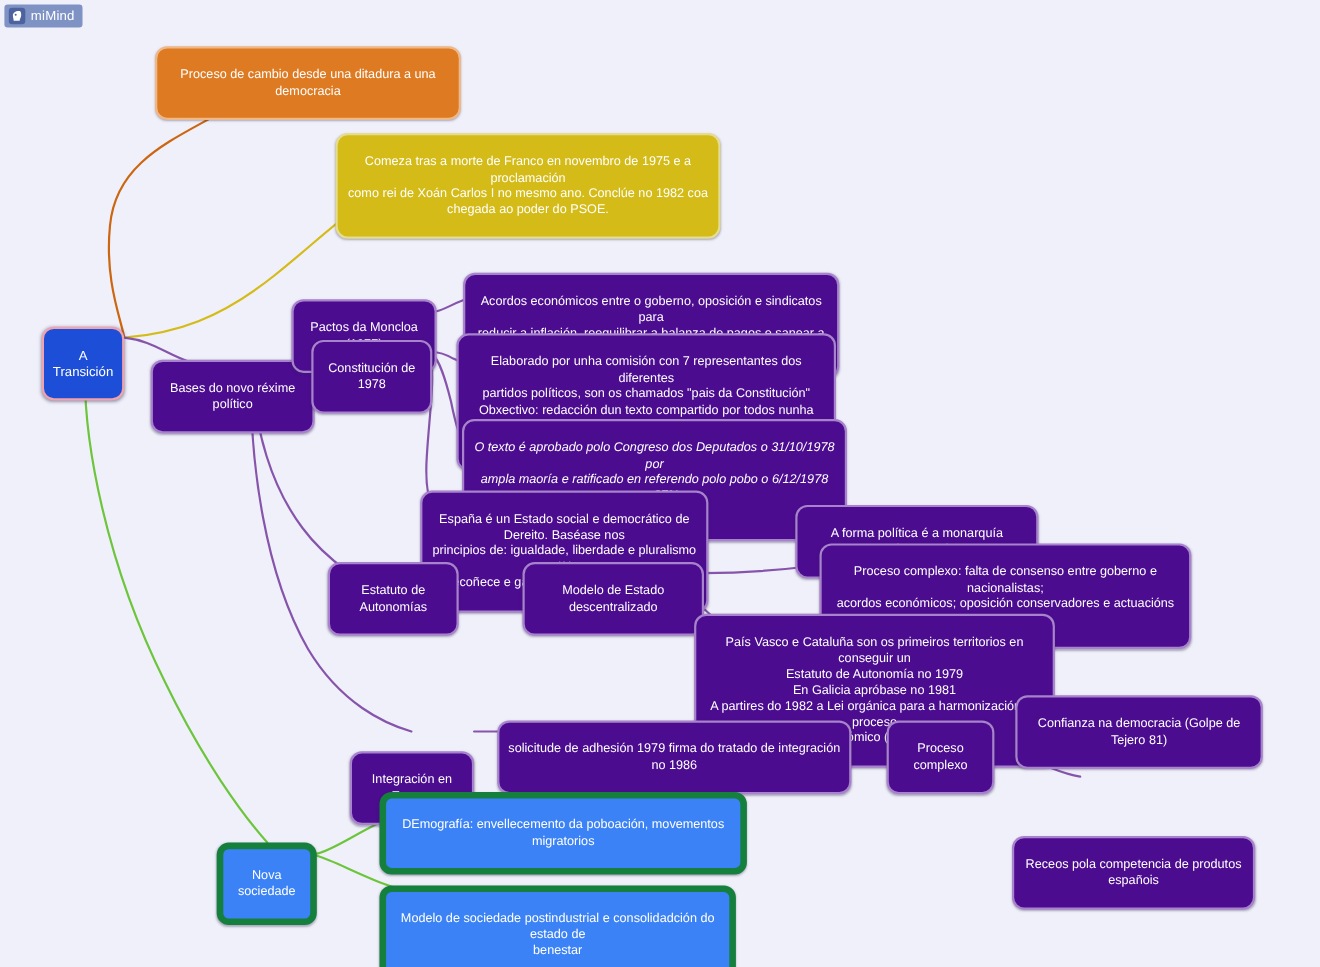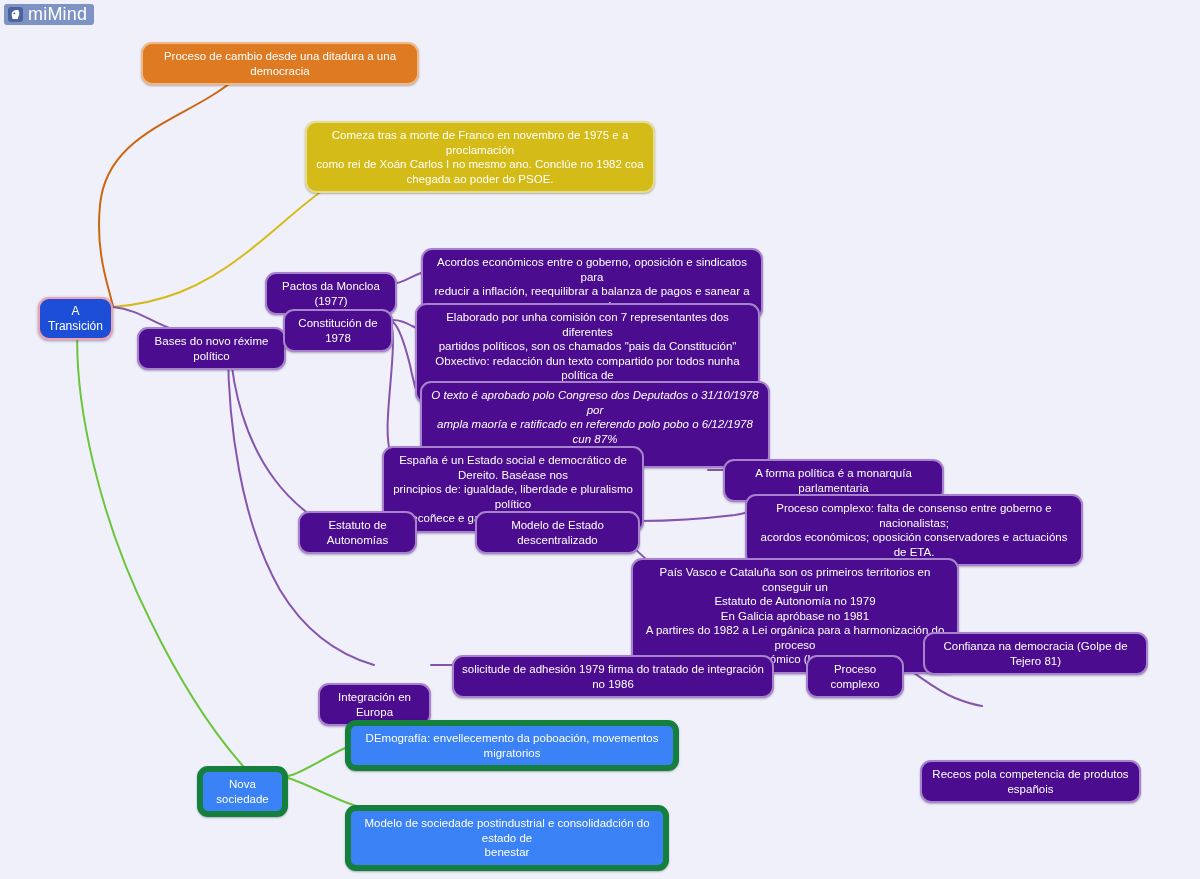--- a/index.html
+++ b/index.html
@@ -43,39 +43,39 @@
     height: 15px;
     border-radius: 3px;
     background: #4c63a0;
     display: flex;
     align-items: center;
     justify-content: center;
     line-height: 1;
   }
   .logo-text {
     color: #ffffff;
-    font-size: 18px;
+    font-size: 12px;
     letter-spacing: 0.2px;
     line-height: 17px;
     white-space: nowrap;
   }
   .node {
     position: absolute;
     box-sizing: border-box;
     border-radius: 9px;
     border: 1px solid rgba(0,0,0,0.18);
     box-shadow: 0 1px 2px rgba(40,40,70,0.35);
     color: #ffffff;
     font-size: 11.5px;
     line-height: 14.5px;
     text-align: center;
     display: flex;
     align-items: center;
     justify-content: center;
-    padding: 5px 7px;
+    padding: 17px 7px;
     white-space: pre-line;
     z-index: 2;
   }
   .node.root {
     background: #1d4ed8;
     border: 2px solid #f0a2ad;
     border-radius: 11px;
     font-size: 12px;
     box-shadow: 0 1px 3px rgba(40,40,70,0.45);
   }

